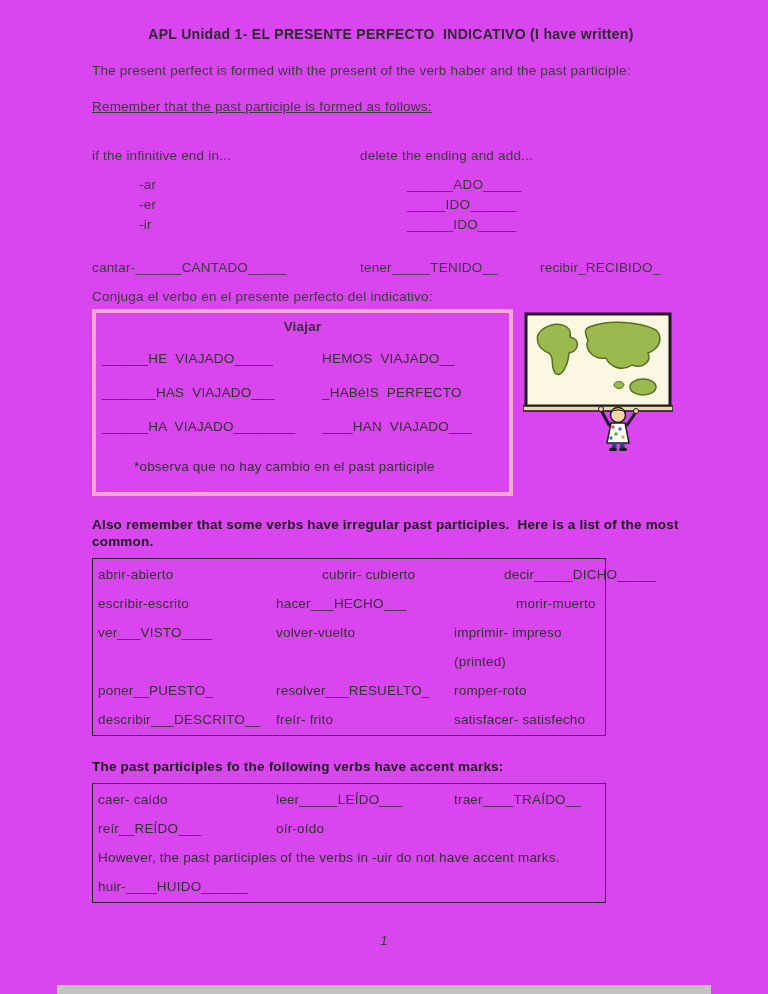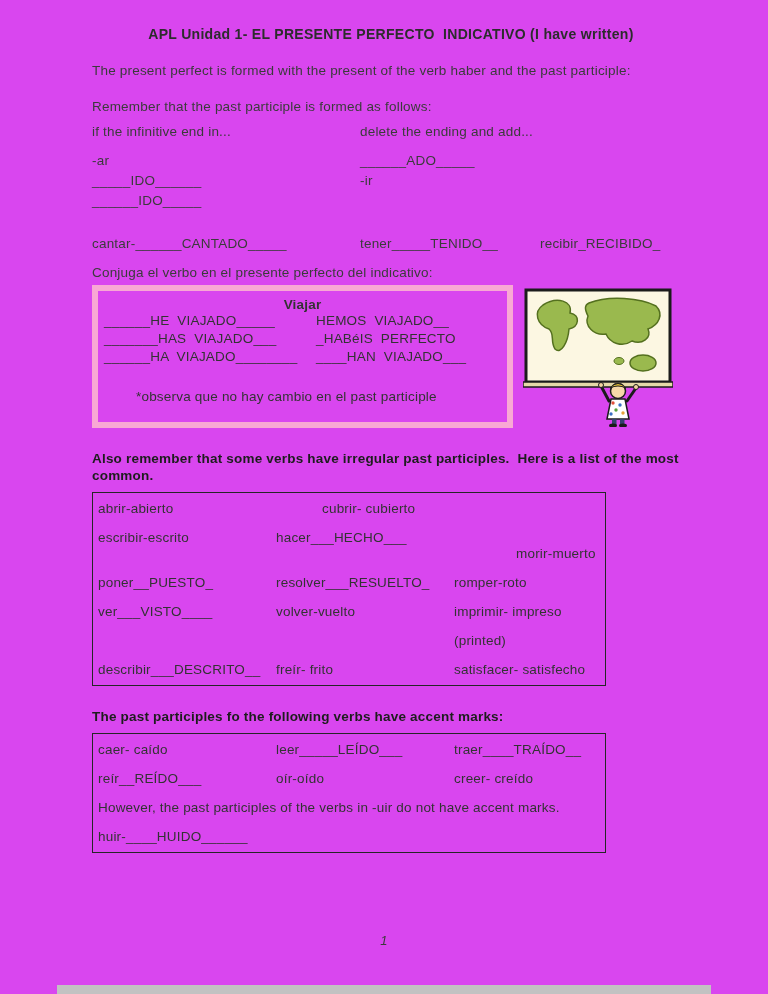--- a/index.html
+++ b/index.html
@@ -10,48 +10,48 @@
     font-family:"Liberation Sans", sans-serif;
     font-size:13.5px; letter-spacing:0.2px;
   }
   .content { padding:26px 78px 0 92px; }
   .pre { white-space:pre-wrap; }
   .title {
     font-size:14px; font-weight:bold; text-align:center; color:#2c2c2c;
     margin-bottom:20px; letter-spacing:0.3px;
   }
   .para { margin-bottom:18px; line-height:1.33; }
-  .remember { margin-bottom:8px; }
+  .remember { margin-bottom:32px;text-decoration:underline; }
   .grid2 { display:grid; grid-template-columns:268px 1fr; }
   .endings-header { margin-bottom:12px; }
   .endings-rows span { line-height:20px; }
-  .endings-block { margin-bottom:0; }
+  .endings-block { margin-bottom:0;margin-left:47px; }
   .examples {
     display:grid; grid-template-columns:268px 180px 1fr;
     margin-top:23px; margin-bottom:10px; line-height:20px;
   }
   .conjuga { margin-bottom:3px; }
   .viajar-section { display:flex; align-items:flex-start; margin-bottom:20px; }
   .viajar-box {
-    width:421px; border:6px solid #f9a8d4;
+    width:421px; border:4px solid #f9a8d4;
     padding:6px 6px 16px 6px; color:#333333;
   }
   .viajar-title { text-align:center; font-weight:bold; font-size:13.5px; }
-  .viajar-row { display:grid; grid-template-columns:212px 1fr; line-height:18px; }
+  .viajar-row { display:grid; grid-template-columns:212px 1fr; margin-top:16px; line-height:18px;gap:8px; }
   .viajar-note { margin-top:22px; padding-left:32px; line-height:18px; }
   .illustration { margin-left:10px; margin-top:2px; flex:0 0 auto; }
   .bold-para { font-weight:bold; color:#1d1d1d; line-height:1.3; margin-bottom:7px; }
   .box { border:1.5px solid #262626; width:514px; padding:1px 5px; color:#333333; }
   .irregular-box { margin-bottom:22px; }
   .accent-intro { margin-top:0; }
   .row3 { display:grid; grid-template-columns:178px 178px 1fr; line-height:29px; }
   .fullrow { line-height:29px; }
   .indent-46 { padding-left:46px; }
   .indent-50 { padding-left:50px; }
-  .indent-62 { padding-left:62px;margin-top:16px; }
+  .indent-62 { padding-left:62px; }
   .page-number {
     position:absolute; left:0; right:0; bottom:46px;
     text-align:center; font-style:italic; font-size:13px; color:#3b3b3b;
   }
   .bottom-strip {
     position:absolute; bottom:0; left:57px; right:57px; height:9px;
     background:#c2c2c2;
   }
 </style>
 </head>
@@ -67,20 +67,21 @@
     <p class="para pre remember">Remember that the past participle is formed as follows:</p>
 
     <div class="grid2 endings-header">
       <span class="pre">if the infinitive end in...</span>
       <span class="pre">delete the ending and add...</span>
     </div>
 
     <div class="grid2 endings-rows endings-block">
       <span class="pre">-ar</span>
       <span class="pre">______ADO_____</span>
+      <span class="pre">-er</span>
       <span class="pre">_____IDO______</span>
       <span class="pre">-ir</span>
       <span class="pre">______IDO_____</span>
     </div>
 
     <div class="examples">
       <span class="pre">cantar-______CANTADO_____</span>
       <span class="pre">tener_____TENIDO__</span>
       <span class="pre">recibir_RECIBIDO_</span>
     </div>
@@ -131,55 +132,55 @@
         </svg>
       </div>
     </div>
 
     <p class="bold-para pre">Also remember that some verbs have irregular past participles.  Here is a list of the most common.</p>
 
     <div class="box irregular-box">
       <div class="row3">
         <span class="pre">abrir-abierto</span>
         <span class="pre indent-46">cubrir- cubierto</span>
+        <span class="pre indent-50">decir_____DICHO_____</span>
       </div>
       <div class="row3">
         <span class="pre">escribir-escrito</span>
         <span class="pre">hacer___HECHO___</span>
         <span class="pre indent-62">morir-muerto</span>
       </div>
       <div class="row3">
+        <span class="pre">ver___VISTO____</span>
+        <span class="pre">volver-vuelto</span>
+        <span class="pre">imprimir- impreso (printed)</span>
+      </div>
+      <div class="row3">
         <span class="pre">poner__PUESTO_</span>
         <span class="pre">resolver___RESUELTO_</span>
         <span class="pre">romper-roto</span>
-      </div>
-      <div class="row3">
-        <span class="pre">ver___VISTO____</span>
-        <span class="pre">volver-vuelto</span>
-        <span class="pre">imprimir- impreso (printed)</span>
       </div>
       <div class="row3">
         <span class="pre">describir___DESCRITO__</span>
         <span class="pre">freír- frito</span>
         <span class="pre">satisfacer- satisfecho</span>
       </div>
     </div>
 
     <p class="bold-para pre accent-intro">The past participles fo the following verbs have accent marks:</p>
 
     <div class="box accent-box">
       <div class="row3">
         <span class="pre">caer- caído</span>
         <span class="pre">leer_____LEÍDO___</span>
         <span class="pre">traer____TRAÍDO__</span>
       </div>
       <div class="row3">
         <span class="pre">reír__REÍDO___</span>
         <span class="pre">oír-oído</span>
-        <span class="pre">creer- creído</span>
       </div>
       <div class="fullrow pre">However, the past participles of the verbs in -uir do not have accent marks.</div>
       <div class="fullrow pre">huir-____HUIDO______</div>
     </div>
 
   </div>
 
   <div class="page-number">1</div>
   <div class="bottom-strip"></div>
 </div>

